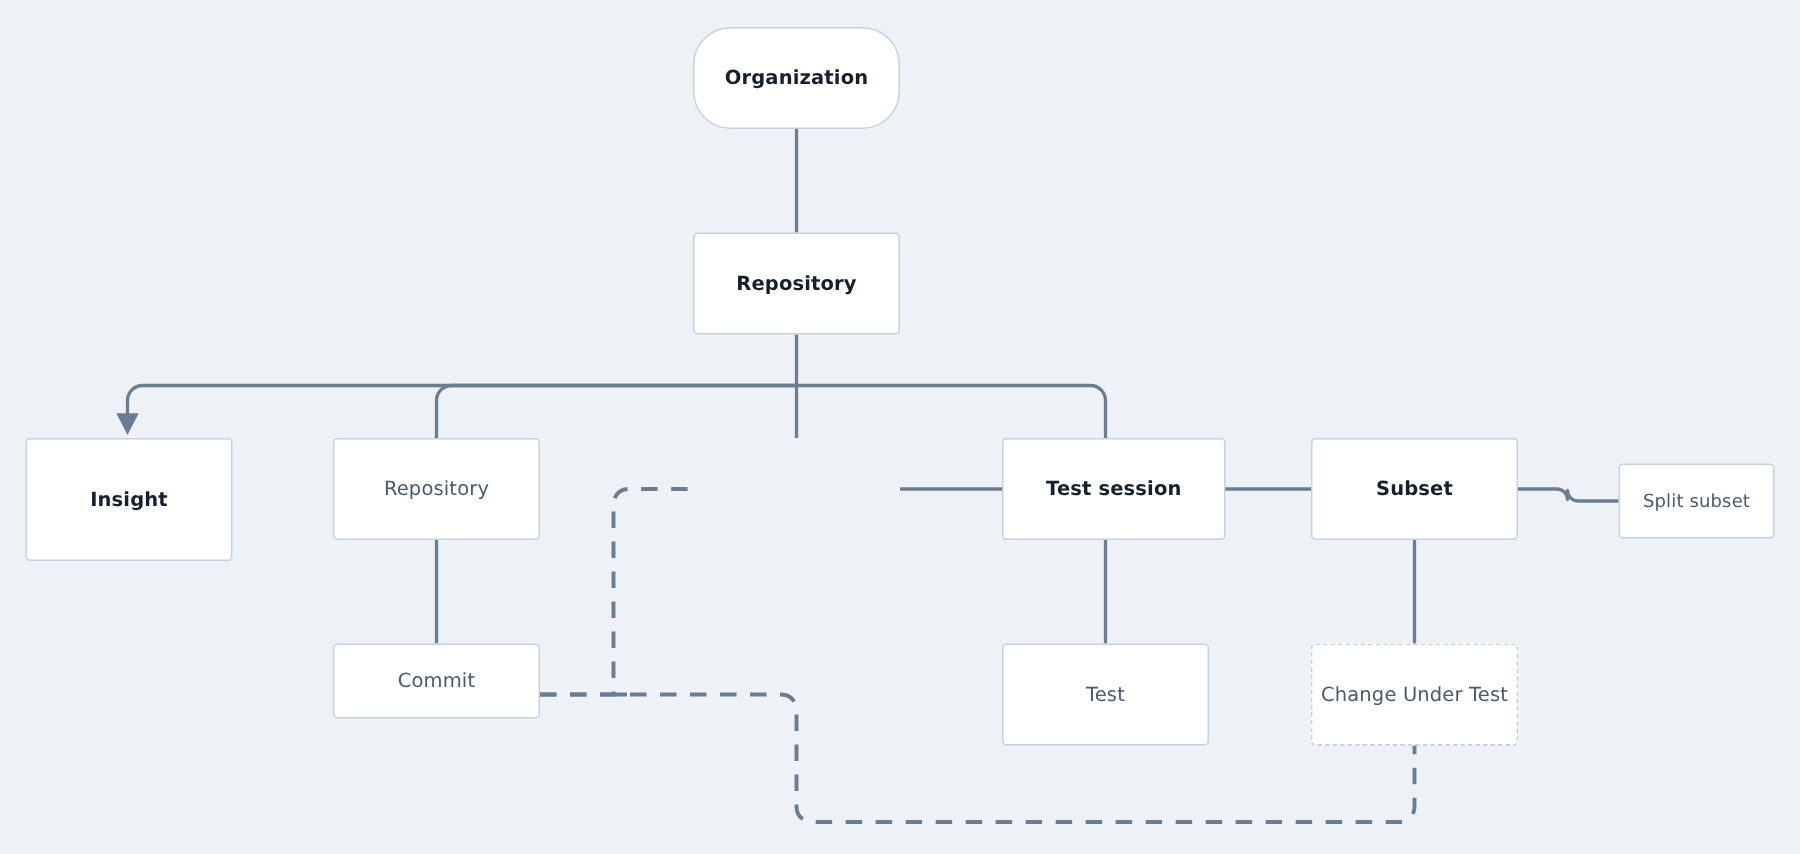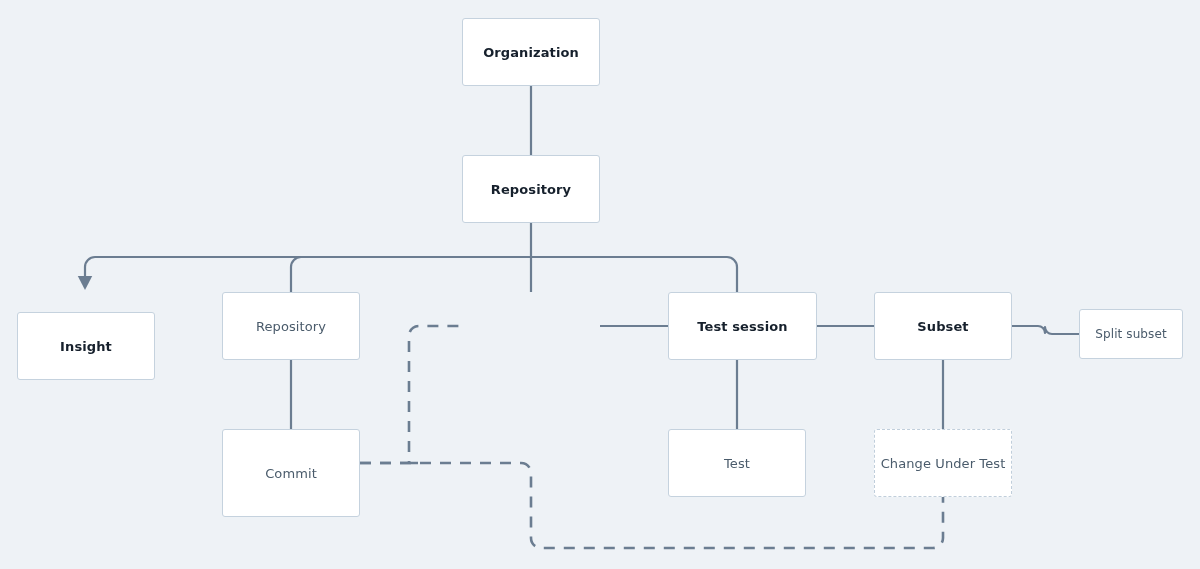--- a/index.html
+++ b/index.html
@@ -97,50 +97,50 @@
 
       <path d="M360,463 L419,463 L409,463 A10,10 0 0,1 409,463
                L409,463 L409,336 A10,10 0 0,1 419,326 L462,326"></path>
 
       <path d="M360,463 L521,463 A10,10 0 0,1 531,473 L531,538
                A10,10 0 0,0 541,548 L933,548 A10,10 0 0,0 943,538
                L943,497"></path>
     </g>
   </svg>
 
-  <div class="node bold" style="left:462px; top:18px; width:138px; height:68px;">
+  <div class="node bold" style="left:462px; top:18px; width:138px; height:68px;border-radius:25px;">
     <span>Organization</span>
   </div>
 
   <div class="node bold" style="left:462px; top:155px; width:138px; height:68px;">
     <span>Repository</span>
   </div>
 
-  <div class="node bold" style="left:17px; top:292px; width:138px; height:68px;margin-top:20px;">
+  <div class="node bold" style="left:17px; top:292px; width:138px; height:82px;">
     <span>Insight</span>
   </div>
 
   <div class="node regular" style="left:222px; top:292px; width:138px; height:68px;">
     <span>Repository</span>
   </div>
 
 
   <div class="node bold" style="left:668px; top:292px; width:149px; height:68px;">
     <span>Test session</span>
   </div>
 
   <div class="node bold" style="left:874px; top:292px; width:138px; height:68px;">
     <span>Subset</span>
   </div>
 
   <div class="node regular small-text" style="left:1079px; top:309px; width:104px; height:50px;">
     <span>Split subset</span>
   </div>
 
-  <div class="node regular" style="left:222px; top:429px; width:138px; height:88px;">
+  <div class="node regular" style="left:222px; top:429px; width:138px; height:50px;">
     <span>Commit</span>
   </div>
 
   <div class="node regular" style="left:668px; top:429px; width:138px; height:68px;">
     <span>Test</span>
   </div>
 
   <div class="node regular dashed" style="left:874px; top:429px; width:138px; height:68px;">
     <span>Change Under Test</span>
   </div>

